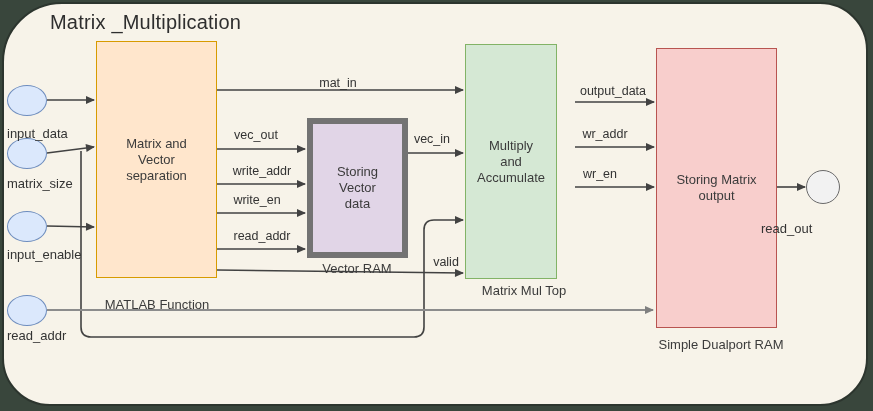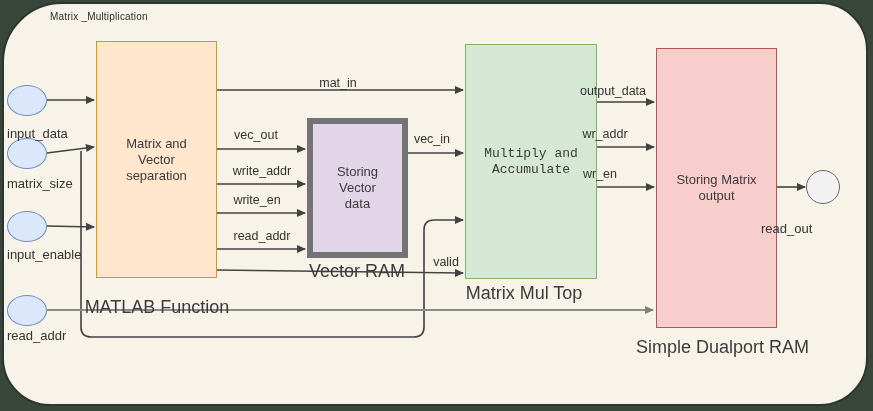--- a/index.html
+++ b/index.html
@@ -19,21 +19,21 @@
     left:2px;top:2px;
     width:866px;height:404px;
     background:#f7f3e9;
     border:2px solid #2c352e;
     border-radius:60px 48px 48px 48px;
     box-sizing:border-box;
   }
   .title{
     position:absolute;
     left:50px;top:11px;
-    font-size:10px;
+    font-size:20px;
     color:#2e2e2e;
     letter-spacing:.2px;
   }
   svg.wires{position:absolute;left:0;top:0;}
   .block{
     position:absolute;
     box-sizing:border-box;
     display:flex;align-items:center;justify-content:center;
     text-align:center;
     font-size:13px;line-height:16px;
@@ -68,21 +68,21 @@
   }
   .siglbl{
     position:absolute;
     font-size:12.5px;
     color:#333;
     text-align:center;
     white-space:nowrap;
   }
   .caption{
     position:absolute;
-    font-size:18px;
+    font-size:13px;
     color:#3b3b3b;
     text-align:center;
     white-space:nowrap;
   }
 </style>
 </head>
 <body>
 
 <div class="stage">
 
@@ -119,21 +119,21 @@
     </g>
     <path d="M47,310 L653,310" stroke="#8c8c8c" stroke-width="2" fill="none" marker-end="url(#arwg)"></path>
   </svg>
 
   <div class="block b-orange" style="left:96px;top:41px;width:121px;height:237px;">
     <span>Matrix and Vector separation</span>
   </div>
   <div class="block b-purple" style="left:307px;top:118px;width:101px;height:140px;">
     <span>Storing Vector data</span>
   </div>
-  <div class="block b-green" style="left:465px;top:44px;width:132px;height:235px;font-family:Liberation Mono, monospace;">
+  <div class="block b-green" style="left:465px;top:44px;width:92px;height:235px;">
     <span>Multiply and Accumulate</span>
   </div>
   <div class="block b-pink" style="left:656px;top:48px;width:121px;height:280px;">
     <span>Storing Matrix output</span>
   </div>
 
   <div class="caption" style="left:77px;top:297px;width:160px;">MATLAB Function</div>
   <div class="caption" style="left:277px;top:261px;width:160px;">Vector RAM</div>
   <div class="caption" style="left:444px;top:283px;width:160px;">Matrix Mul Top</div>
   <div class="caption" style="left:636px;top:337px;width:170px;">Simple Dualport RAM</div>

